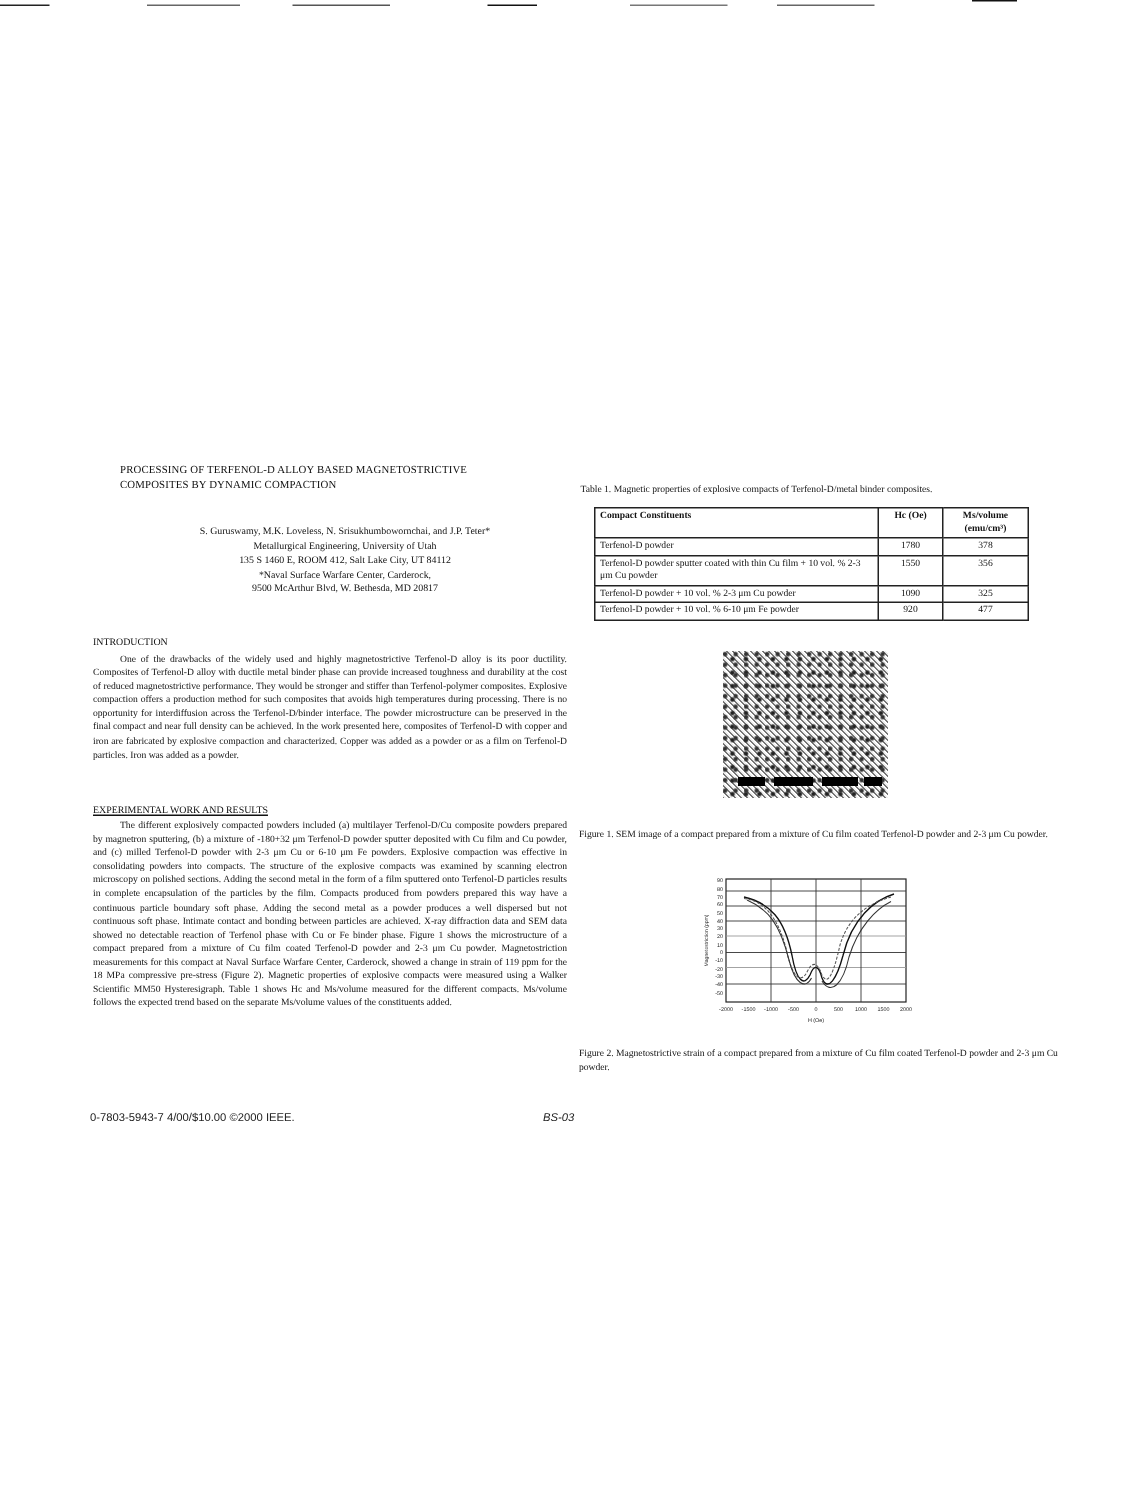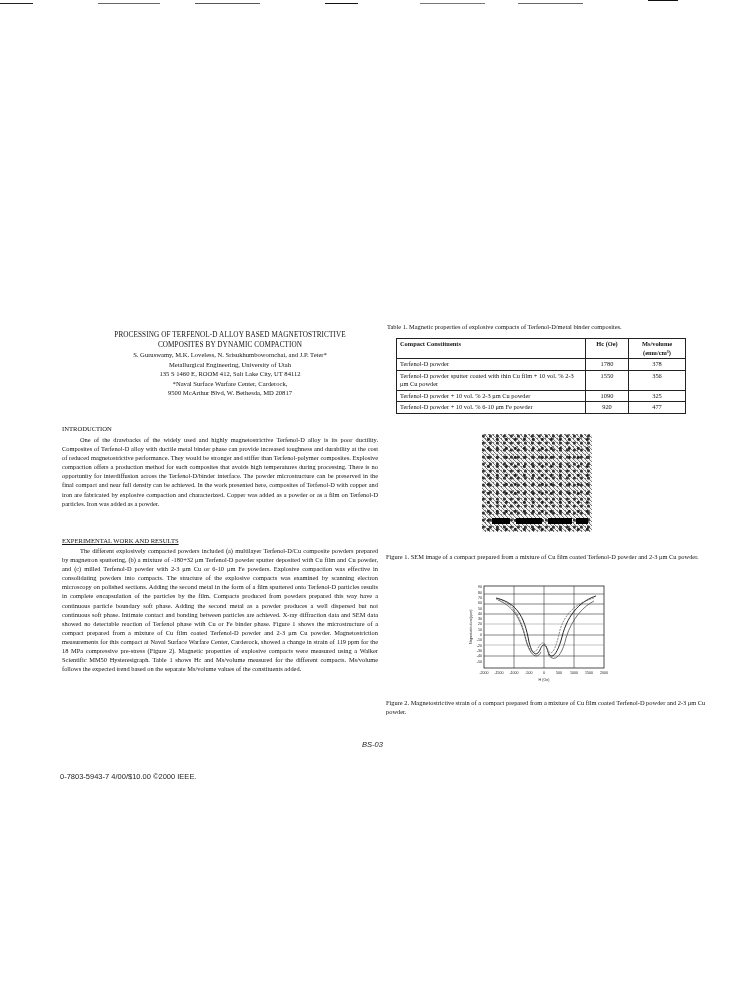--- a/index.html
+++ b/index.html
@@ -1,19 +1,19 @@
 <!DOCTYPE html>
 <html><head>
 <meta charset="utf-8">
 <style>
   html, body { margin:0; padding:0; background:#ffffff; }
   body { width:755px; height:1000px; position:relative; overflow:hidden; font-family:"Liberation Serif", serif; color:#111; }
   .topline { position:absolute; top:3px; height:1px; }
   .abs { position:absolute; }
-  .title { left:80px; top:330px; width:300px; text-align:center; font-size:7.2px; line-height:10px; letter-spacing:0.1px; }
+  .title { left:80px; top:308px; width:300px; font-size:7.2px; line-height:10px; letter-spacing:0.1px; }
   .authors { left:80px; top:350px; width:300px; text-align:center; font-size:6.6px; line-height:9.6px; }
   .heading { font-size:6.6px; text-decoration:underline; text-transform:uppercase; }
   .para { font-size:6.4px; line-height:9.1px; text-align:justify; text-indent:18px; }
   .footer { font-family:"Liberation Sans", sans-serif; font-size:7.5px; color:#222; }
   .caption { font-size:6.4px; line-height:9px; }
   table.props { border-collapse:collapse; font-size:6.4px; line-height:8.5px; }
   table.props td, table.props th { border:1px solid #222; padding:1px 3px; vertical-align:top; }
   table.props th { font-weight:bold; text-align:left; }
   table.props .num { text-align:center; }
   .sem { left:482px; top:434px; width:110px; height:98px; background:#bbb;
@@ -53,21 +53,21 @@
 <div class="abs" style="left:62px;top:425px;width:316px;">
   <div class="heading" style="text-decoration:none;">Introduction</div>
   <div class="para" style="margin-top:3px;">One of the drawbacks of the widely used and highly magnetostrictive Terfenol-D alloy is its poor ductility. Composites of Terfenol-D alloy with ductile metal binder phase can provide increased toughness and durability at the cost of reduced magnetostrictive performance. They would be stronger and stiffer than Terfenol-polymer composites. Explosive compaction offers a production method for such composites that avoids high temperatures during processing. There is no opportunity for interdiffusion across the Terfenol-D/binder interface. The powder microstructure can be preserved in the final compact and near full density can be achieved. In the work presented here, composites of Terfenol-D with copper and iron are fabricated by explosive compaction and characterized. Copper was added as a powder or as a film on Terfenol-D particles. Iron was added as a powder.</div>
 </div>
 
 <div class="abs" style="left:62px;top:537px;width:316px;">
   <div class="heading">Experimental Work and Results</div>
   <div class="para" style="margin-top:2px;">The different explosively compacted powders included (a) multilayer Terfenol-D/Cu composite powders prepared by magnetron sputtering, (b) a mixture of -180+32 μm Terfenol-D powder sputter deposited with Cu film and Cu powder, and (c) milled Terfenol-D powder with 2-3 μm Cu or 6-10 μm Fe powders. Explosive compaction was effective in consolidating powders into compacts. The structure of the explosive compacts was examined by scanning electron microscopy on polished sections. Adding the second metal in the form of a film sputtered onto Terfenol-D particles results in complete encapsulation of the particles by the film. Compacts produced from powders prepared this way have a continuous particle boundary soft phase. Adding the second metal as a powder produces a well dispersed but not continuous soft phase. Intimate contact and bonding between particles are achieved. X-ray diffraction data and SEM data showed no detectable reaction of Terfenol phase with Cu or Fe binder phase. Figure 1 shows the microstructure of a compact prepared from a mixture of Cu film coated Terfenol-D powder and 2-3 μm Cu powder. Magnetostriction measurements for this compact at Naval Surface Warfare Center, Carderock, showed a change in strain of 119 ppm for the 18 MPa compressive pre-stress (Figure 2). Magnetic properties of explosive compacts were measured using a Walker Scientific MM50 Hysteresigraph. Table 1 shows Hc and Ms/volume measured for the different compacts. Ms/volume follows the expected trend based on the separate Ms/volume values of the constituents added.</div>
 </div>
 
-<div class="abs footer" style="left:60px;top:740px;margin-top:32px;">0-7803-5943-7  4/00/$10.00  ©2000  IEEE.</div>
+<div class="abs footer" style="left:60px;top:740px;">0-7803-5943-7  4/00/$10.00  ©2000  IEEE.</div>
 <div class="abs footer" style="left:362px;top:740px;font-style:italic;">BS-03</div>
 
 <div class="abs caption" style="left:387px;top:322px;width:320px;">Table 1.  Magnetic properties of explosive compacts of Terfenol-D/metal binder composites.</div>
 
 <table class="abs props" style="left:396px;top:338px;width:290px;">
   <tbody>
       <tr>
     <th style="width:182px;">Compact Constituents</th>
     <th class="num" style="width:36px;">Hc (Oe)</th>
     <th class="num">Ms/volume (emu/cm³)</th>

